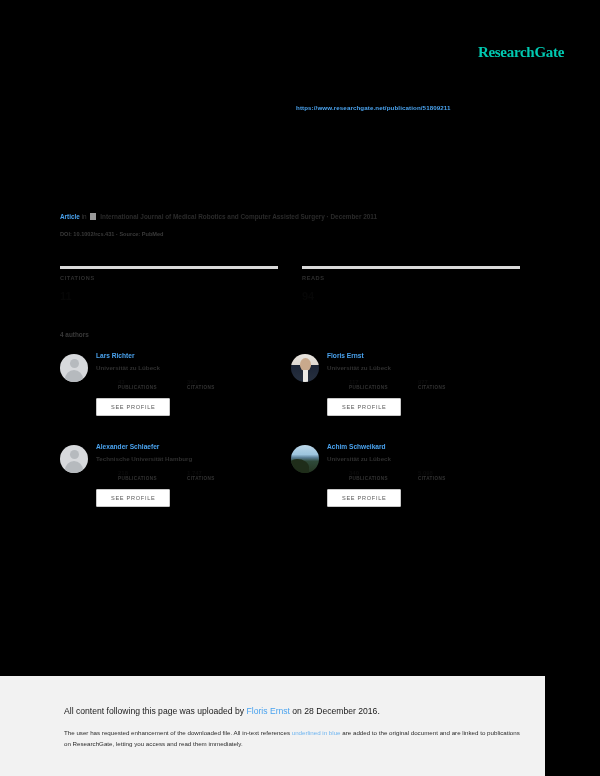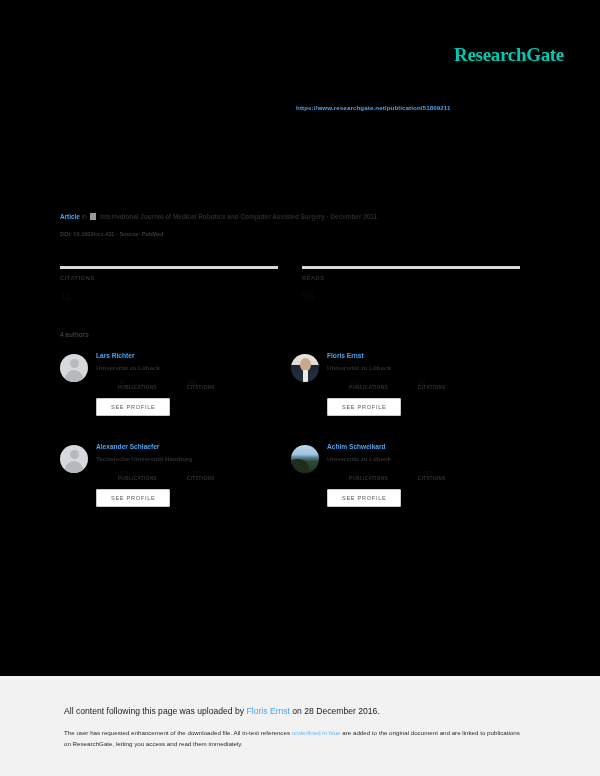--- a/index.html
+++ b/index.html
@@ -30,21 +30,21 @@
     background: #000000;
   }
 
   
   .rg-logo {
     position: absolute;
     right: 36px;
     top: 44px;
     font-family: "Liberation Serif", serif;
     font-weight: bold;
-    font-size: 19px;
+    font-size: 15px;
     letter-spacing: -0.3px;
     color: #00c9b1;
     white-space: nowrap;
   }
 
   
   .rg-url {
     position: absolute;
     left: 296px;
     top: 104px;
@@ -271,21 +271,21 @@
     letter-spacing: 0.7px;
     padding: 5px 14px;
     border-radius: 1px;
   }
 
   
   .footer {
     position: absolute;
     left: 0;
     top: 676px;
-    width: 600px;
+    width: 545px;
     height: 100px;
     background: #f2f2f2;
   }
   .footer-main {
     position: absolute;
     left: 64px;
     top: 30px;
     font-size: 8.6px;
     color: #1a1a1a;
     white-space: nowrap;

